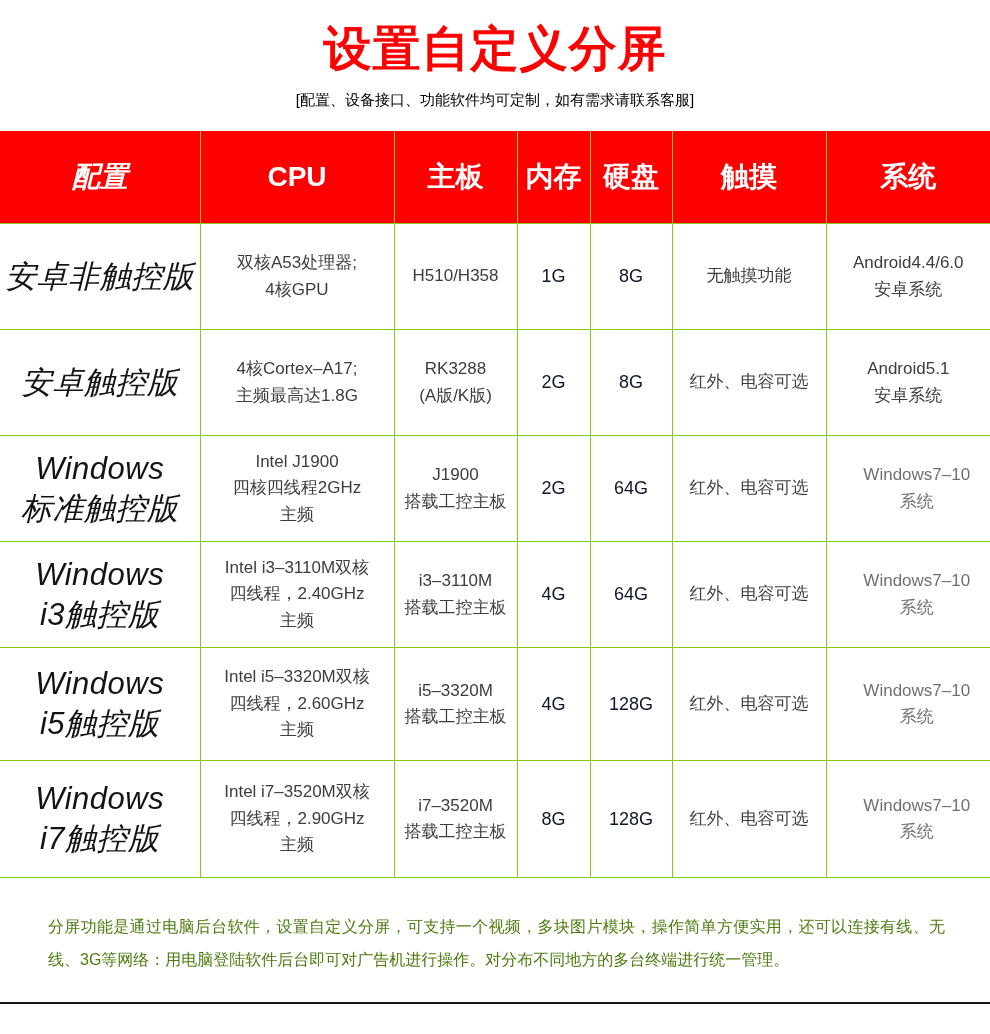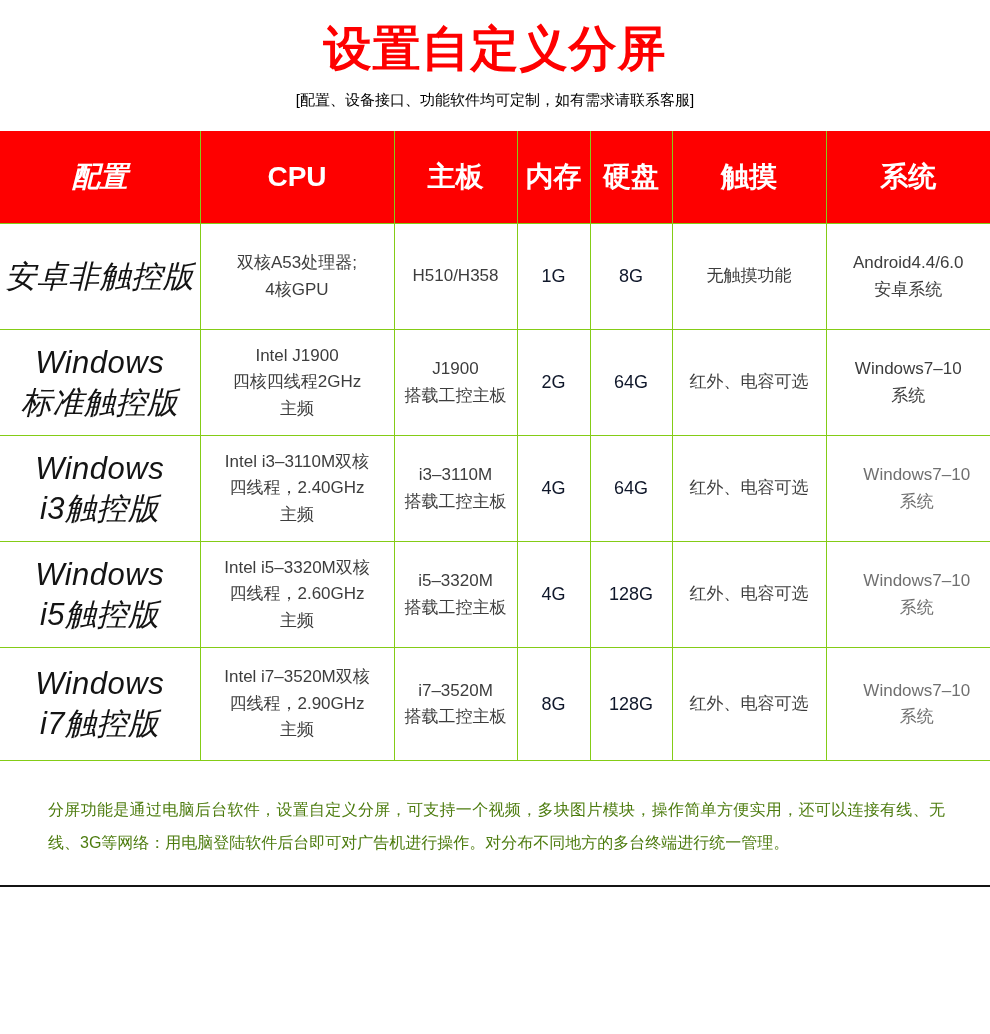--- a/index.html
+++ b/index.html
@@ -124,20 +124,32 @@
         <td class="cell">双核A53处理器;
 4核GPU</td>
         <td class="cell">H510/H358</td>
         <td class="small">1G</td>
         <td class="small">8G</td>
         <td class="cell">无触摸功能</td>
         <td class="cell sys">Android4.4/6.0
 安卓系统</td>
       </tr>
       <tr>
+        <td class="config">安卓触控版</td>
+        <td class="cell">4核Cortex–A17;
+主频最高达1.8G</td>
+        <td class="cell">RK3288
+(A版/K版)</td>
+        <td class="small">2G</td>
+        <td class="small">8G</td>
+        <td class="cell">红外、电容可选</td>
+        <td class="cell sys">Android5.1
+安卓系统</td>
+      </tr>
+      <tr>
         <td class="config">Windows
 标准触控版</td>
         <td class="cell">Intel J1900
 四核四线程2GHz
 主频</td>
         <td class="cell">J1900
 搭载工控主板</td>
         <td class="small">2G</td>
         <td class="small">64G</td>
         <td class="cell">红外、电容可选</td>

